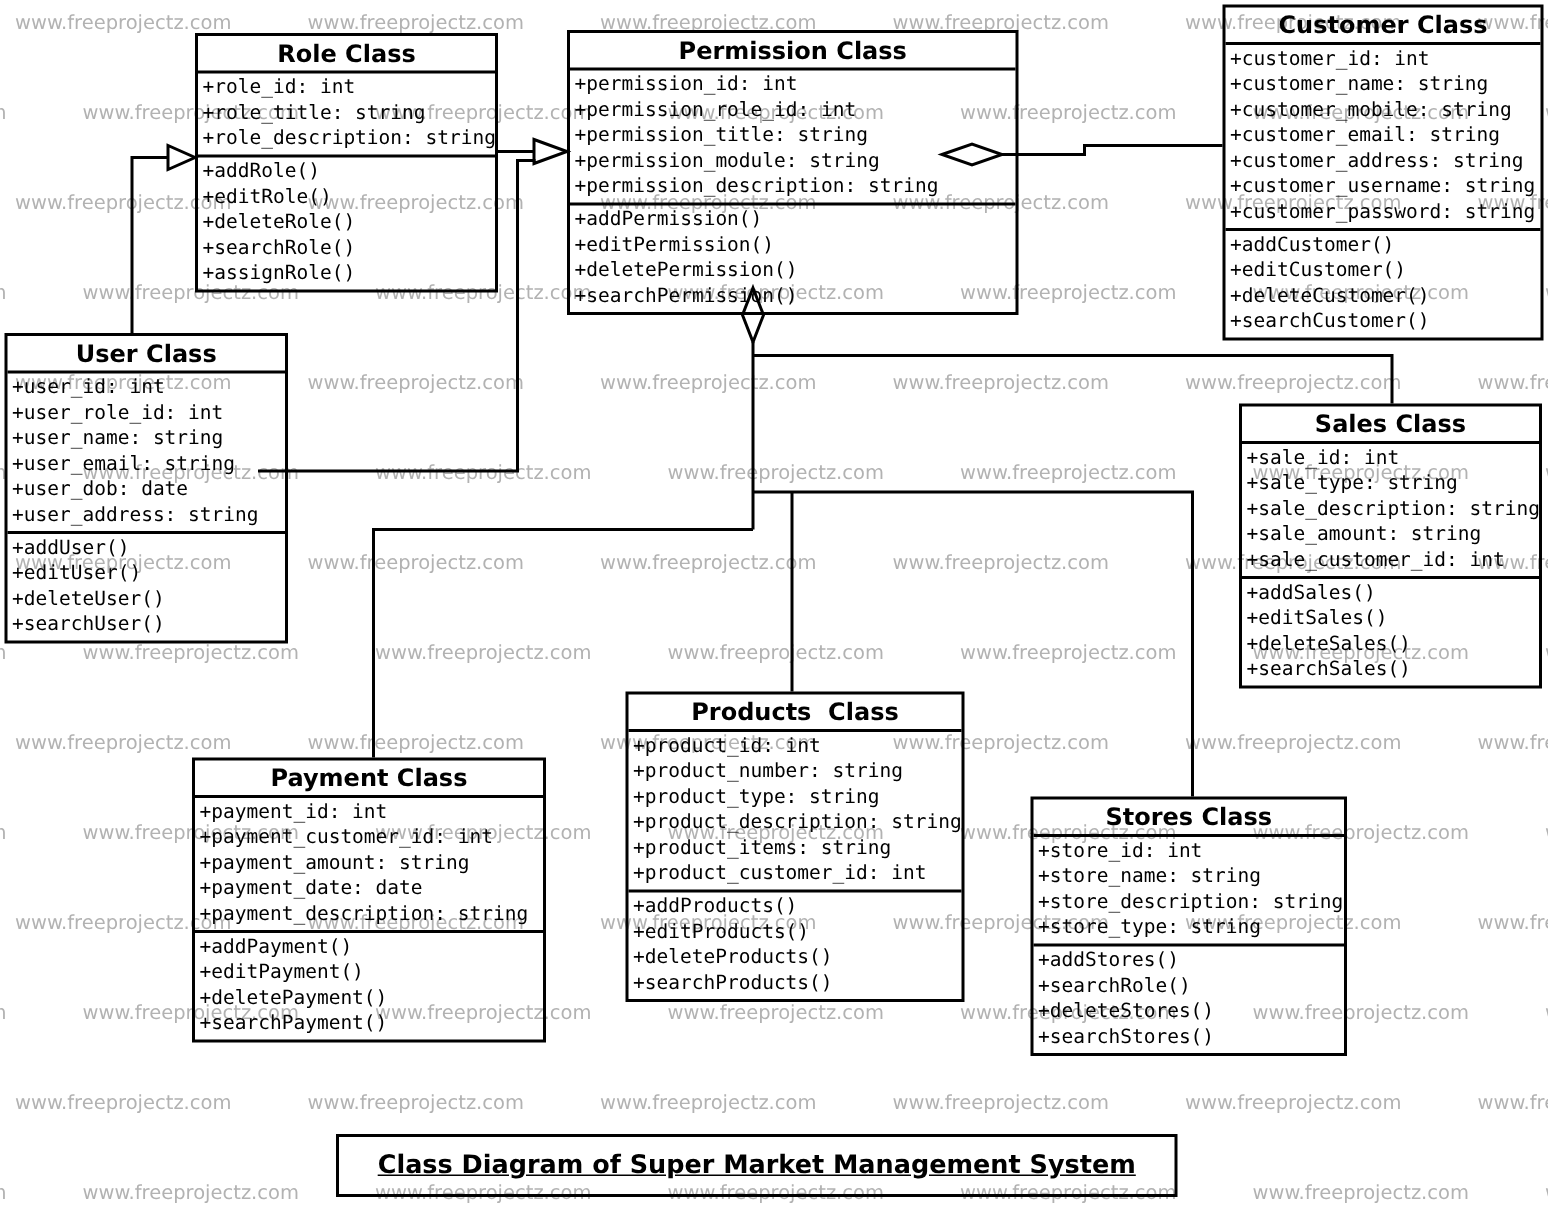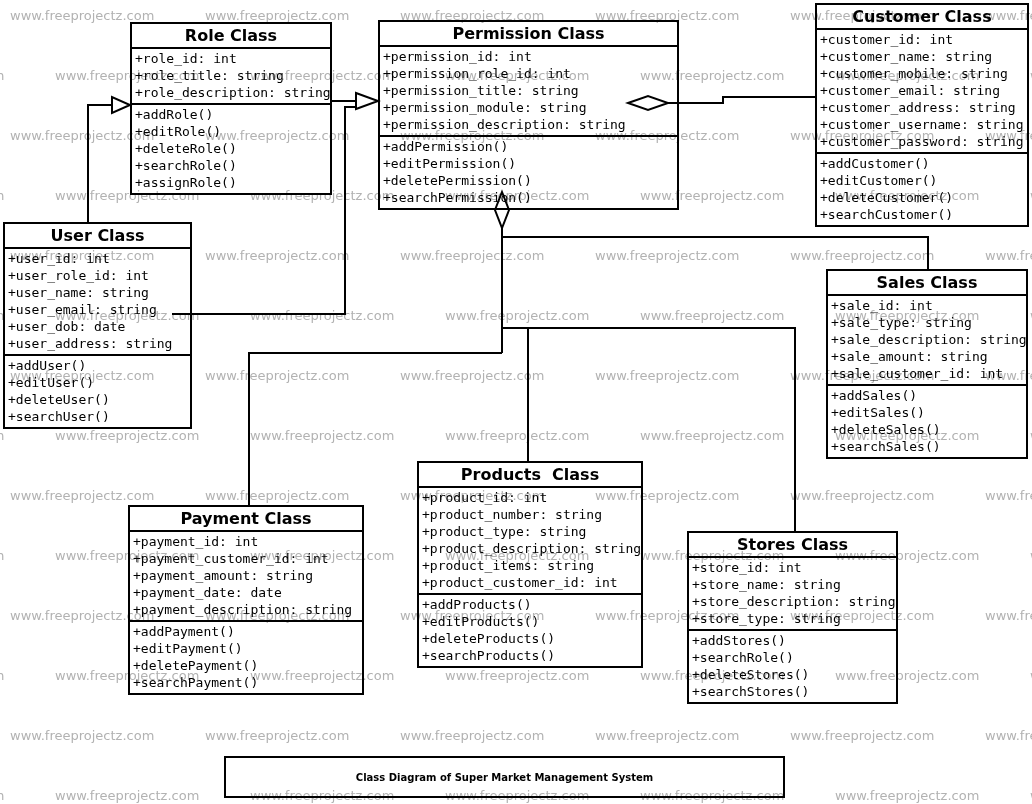--- a/index.html
+++ b/index.html
@@ -34,21 +34,21 @@
     font-family:"DejaVu Sans Mono",monospace;font-size:13px;line-height:17px;
     white-space:pre;padding-left:3px;
   }
   
   #footer-box{
     position:absolute;left:224px;top:756px;width:561px;height:42px;
     border:2px solid #000;box-sizing:border-box;z-index:3;
     display:flex;align-items:center;justify-content:center;background:transparent;
   }
   #footer-box .ft{
-    font-family:"DejaVu Sans",sans-serif;font-weight:bold;font-size:10px;color:#000;
+    font-family:"DejaVu Sans",sans-serif;font-weight:bold;font-size:17px;color:#000;text-decoration:underline;
   }
 </style>
 </head>
 <body>
 
 <div id="stage">
 
   <div id="watermarks">
       <span class="wm" style="left: 10px; top: 8px;">www.freeprojectz.com</span>
       <span class="wm" style="left: 205px; top: 8px;">www.freeprojectz.com</span>

